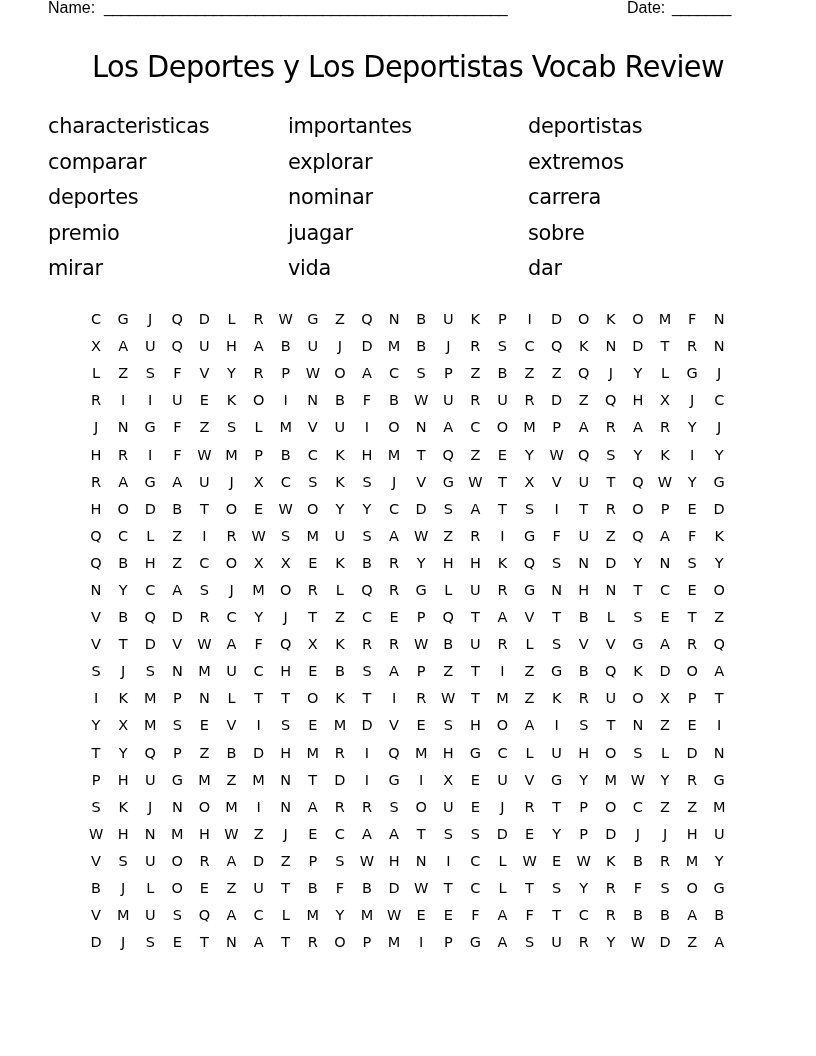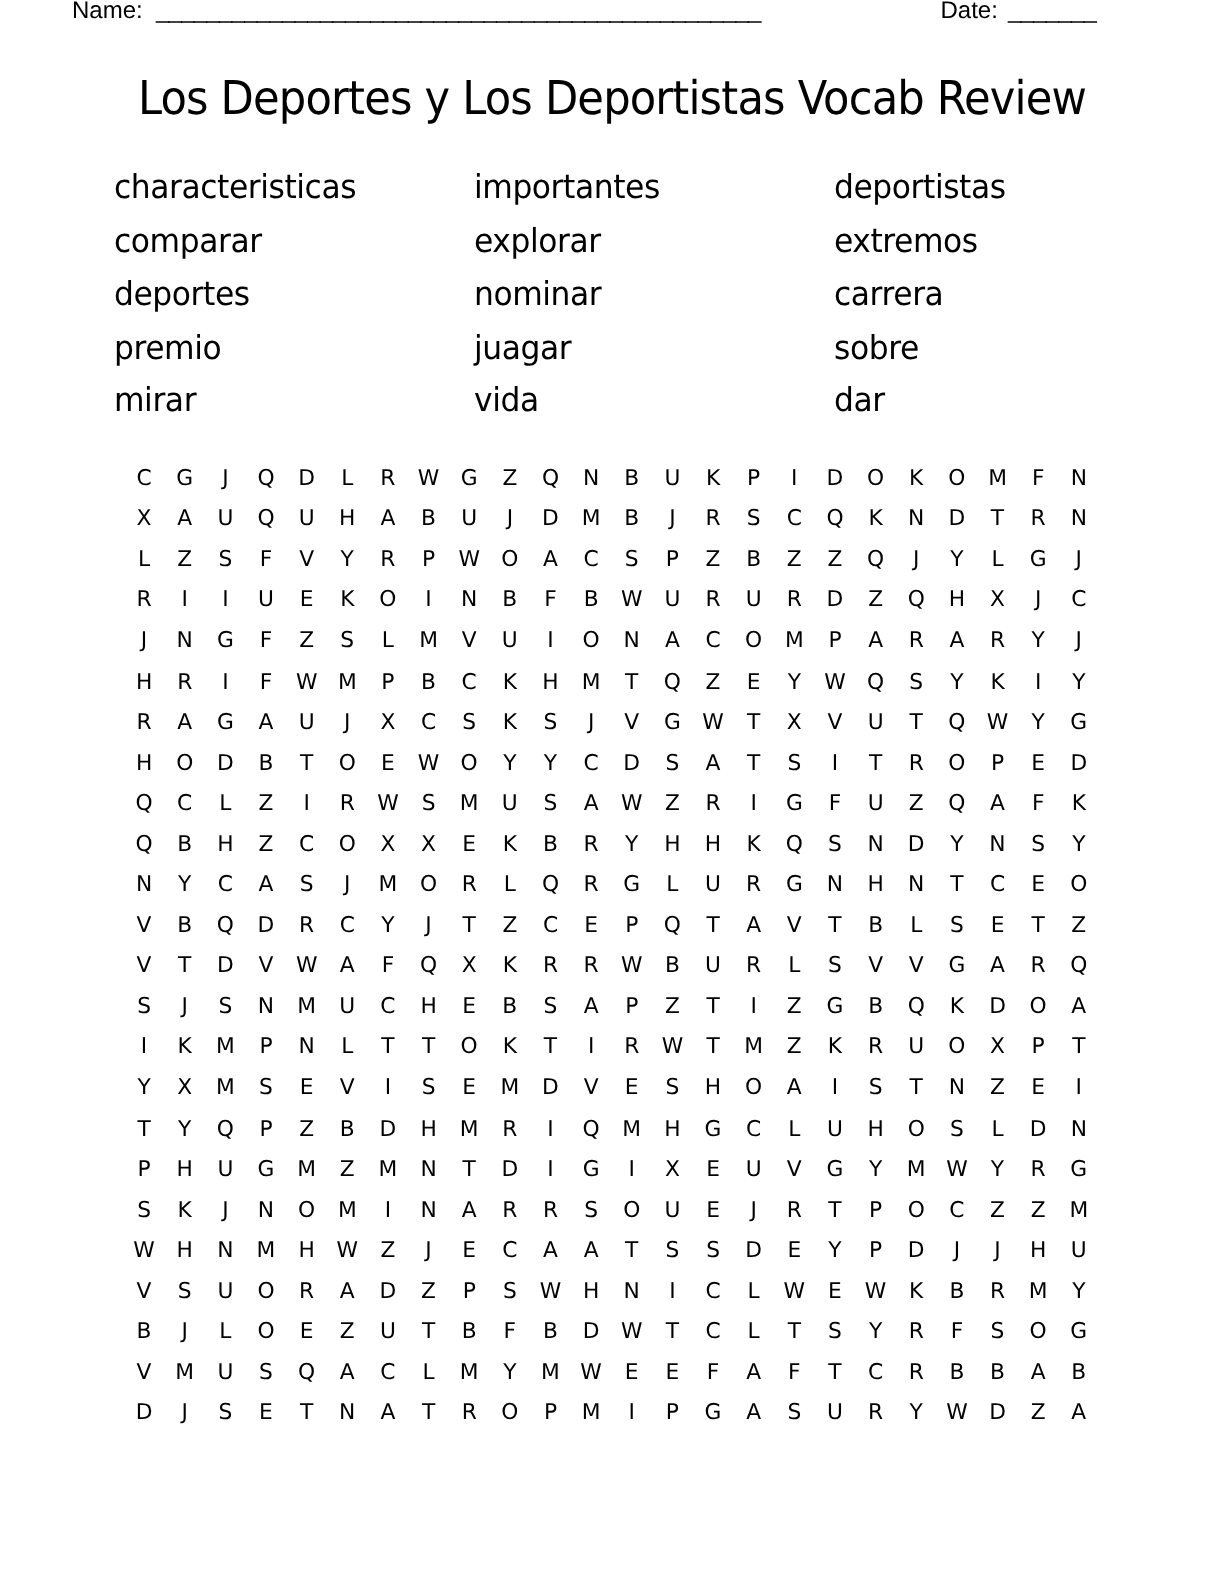--- a/index.html
+++ b/index.html
@@ -13,21 +13,21 @@
   .date-label { position: absolute; left: 579px; top: 0; }
   .date-blank { position: absolute; left: 624px; top: 0; letter-spacing: -0.5px; }
   .title {
     position: absolute; top: 44px; left: 0; width: 816px; text-align: center;
     font-family: "DejaVu Sans", sans-serif; font-size: 31px; line-height: 44px;
     letter-spacing: -0.6px; transform: scaleX(0.93); transform-origin: center;
   }
   .wordlist {
     position: absolute; top: 108px; left: 48px; width: 720px;
     display: grid; grid-template-columns: 240px 240px 240px; grid-auto-rows: 35.6px;
-    font-family: "DejaVu Sans", sans-serif; font-size: 22px; line-height: 35.6px; margin-left: 28px;
+    font-family: "DejaVu Sans", sans-serif; font-size: 22px; line-height: 35.6px;
   }
   .word { white-space: nowrap; letter-spacing: -0.3px; transform: scaleX(0.95); transform-origin: left center; }
   .grid {
     position: absolute; top: 305.5px; left: 82.5px;
     display: grid; grid-template-columns: repeat(24, 27.1px); grid-auto-rows: 27.1px;
     font-family: "DejaVu Sans", sans-serif; font-size: 14.5px;
   }
   .cell { display: flex; align-items: center; justify-content: center; }
 </style>
 </head>

